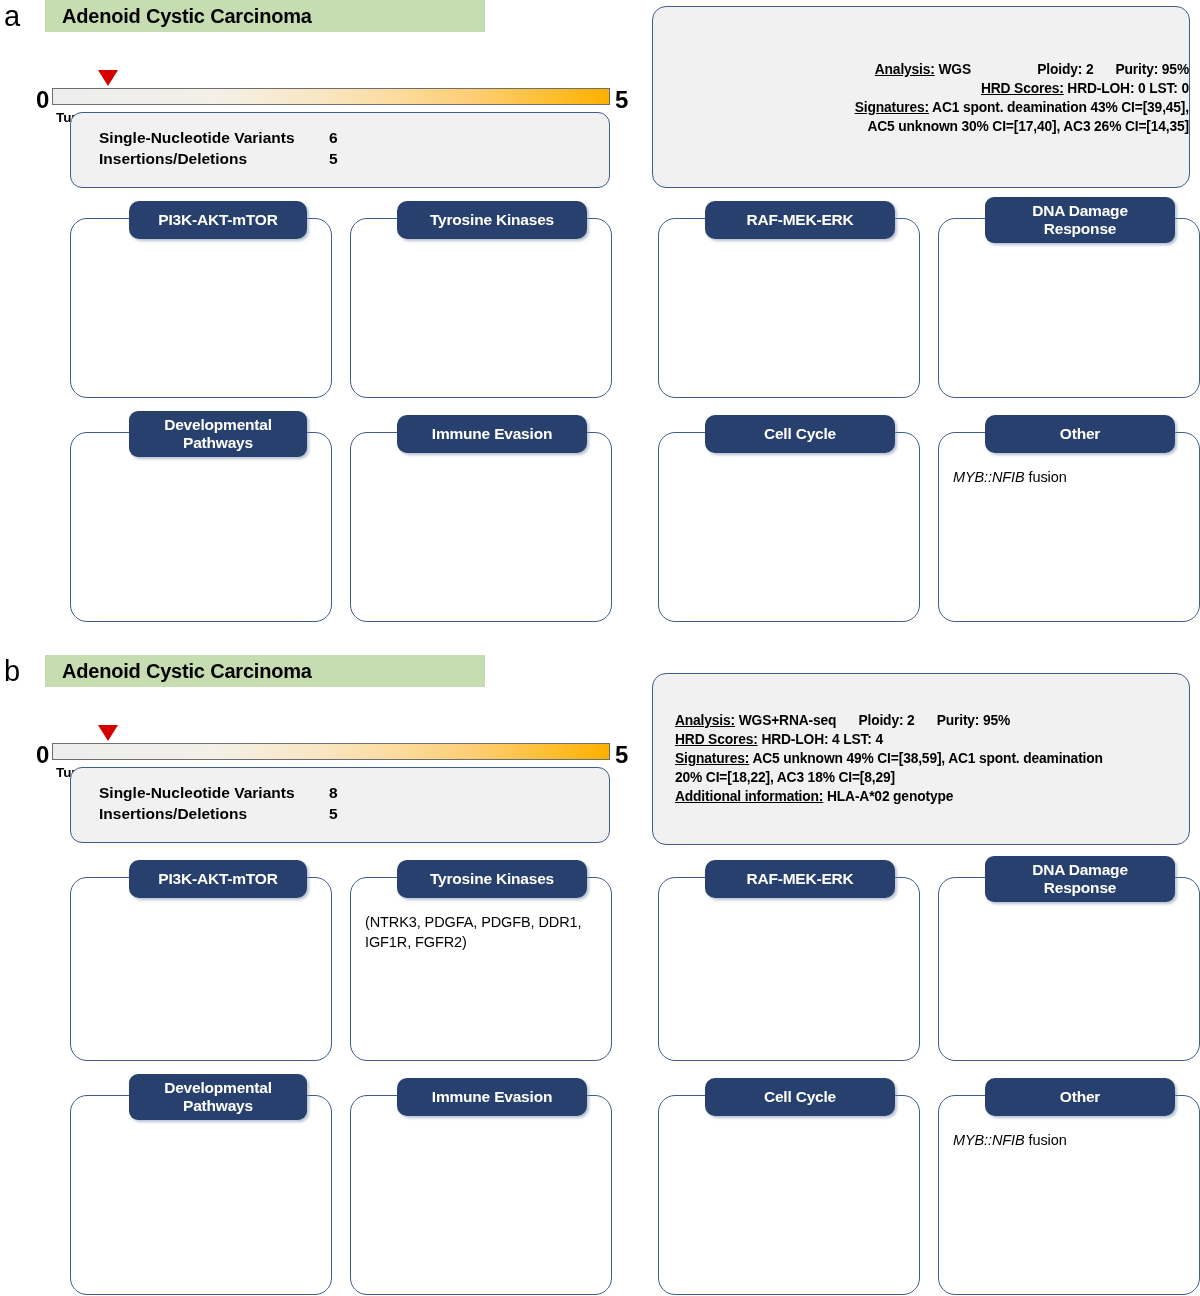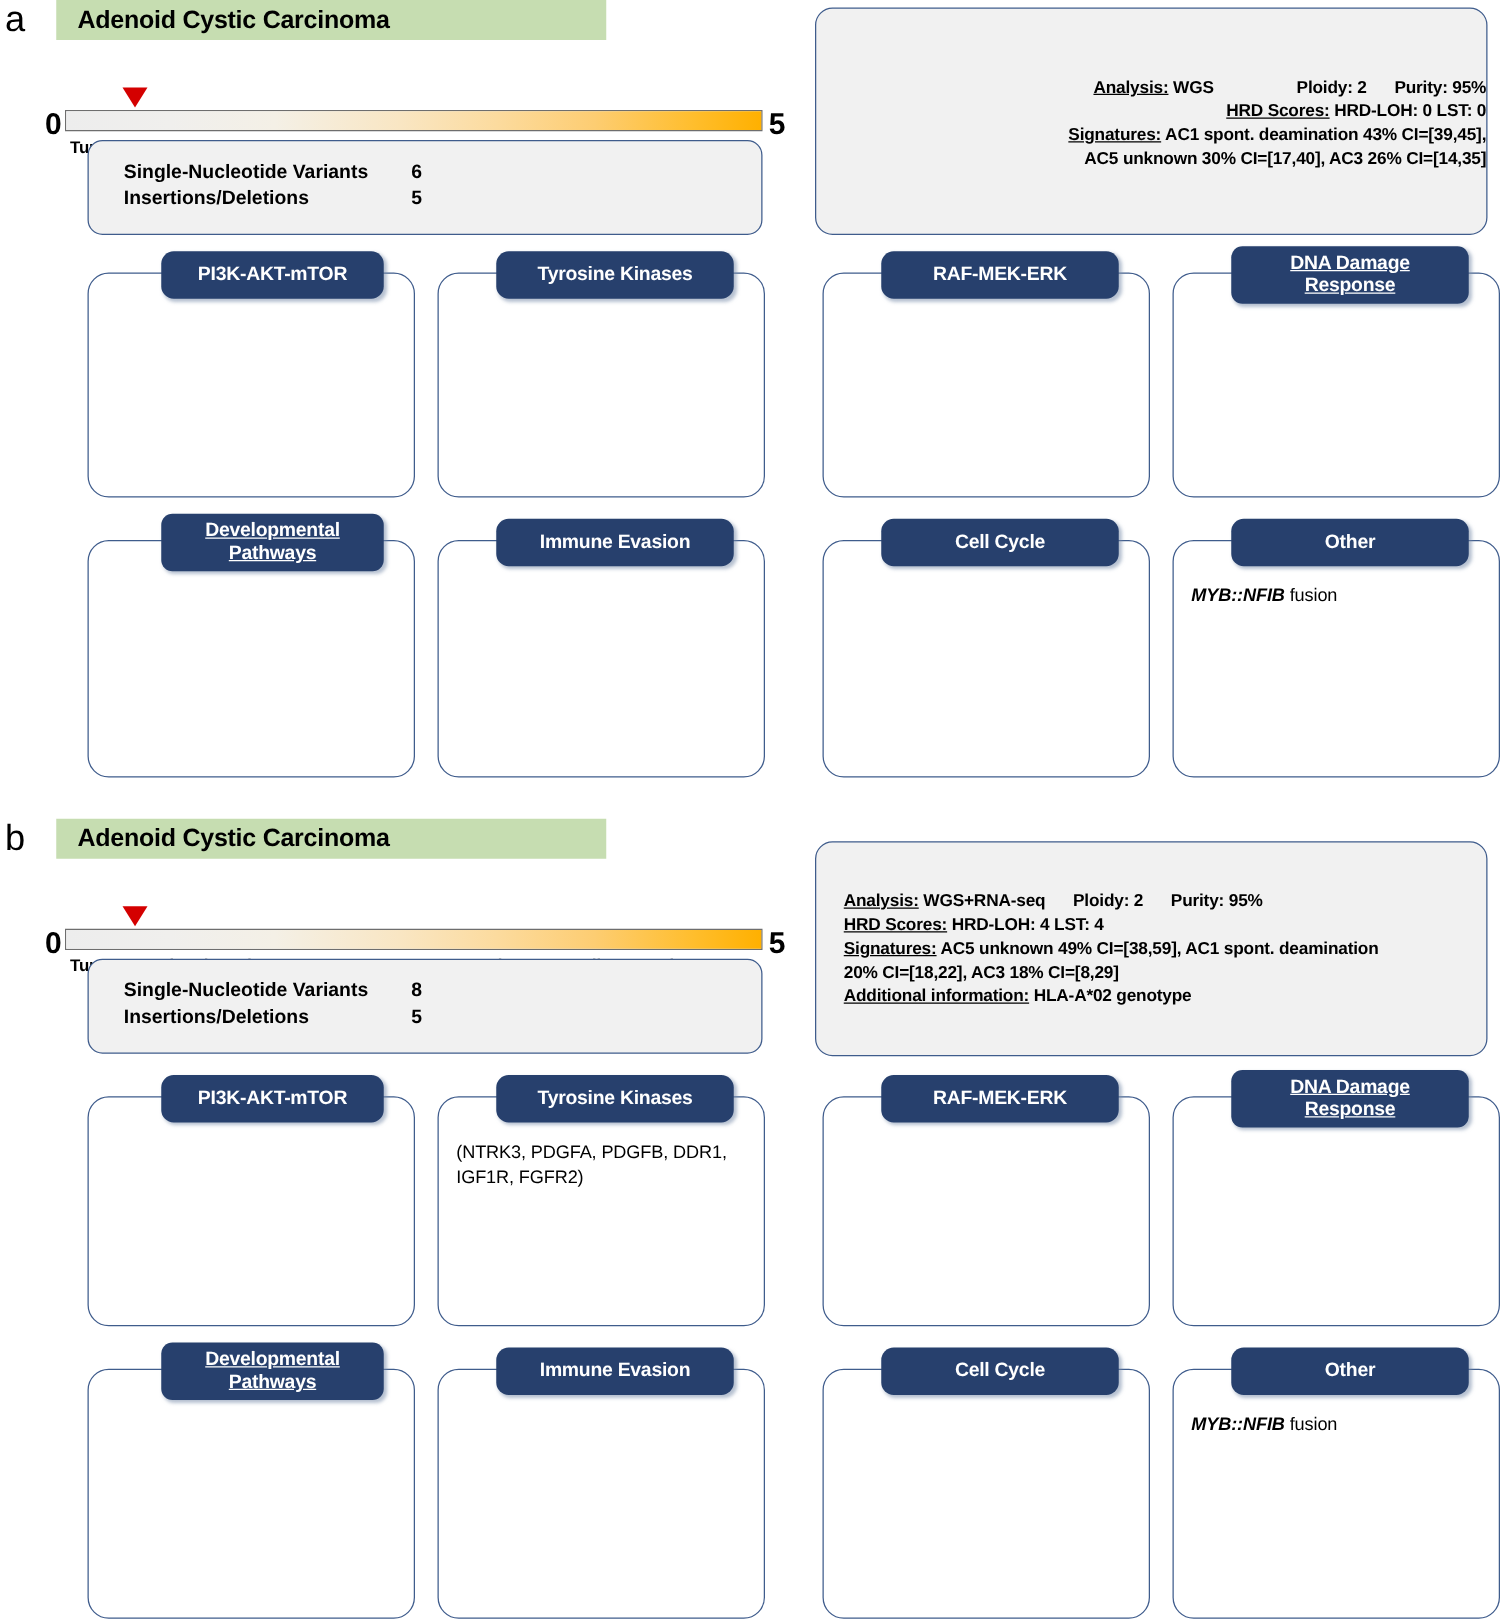--- a/index.html
+++ b/index.html
@@ -147,32 +147,32 @@
     line-height: 18px;
     text-align: center;
     display: flex;
     align-items: center;
     justify-content: center;
     box-shadow: 2px 2px 3px rgba(120,140,170,0.55);
     letter-spacing: -0.2px;
     padding: 0 8px;
   }
   .cat-header.one-line { height: 38px; border-radius: 10px; }
-  .cat-header.two-line { height: 46px; top: -22px; text-decoration: underline; }
+  .cat-header.two-line { height: 46px; top: -22px; }
 
   .cat-body {
     position: absolute;
     left: 14px;
     right: 10px;
     top: 34px;
     font-size: 14.5px;
     line-height: 20px;
     letter-spacing: -0.1px;
   }
-  .gene { font-weight: bold; font-style: italic; margin-top: 36px; }
+  .gene { font-weight: normal; font-style: italic; margin-top: 36px; }
 </style>
 </head>
 <body>
 
 <div class="page">
   <div class="panel" id="panel-a">
       <div class="panel-letter">a</div>
       <div class="title-badge">Adenoid Cystic Carcinoma</div>
       <div class="tmb-wrap">
         <div class="tmb-min">0</div>

